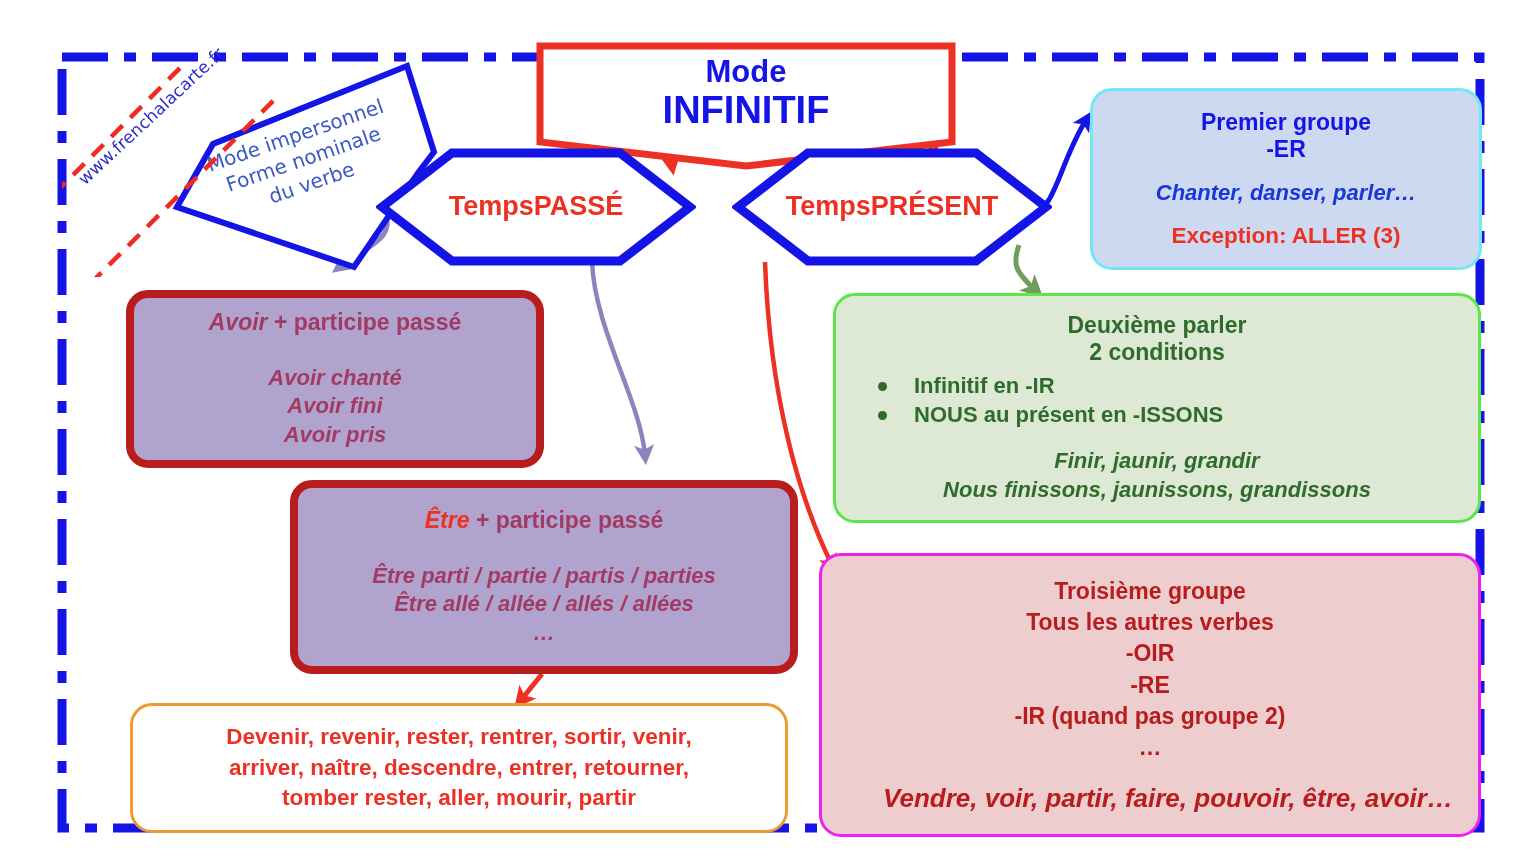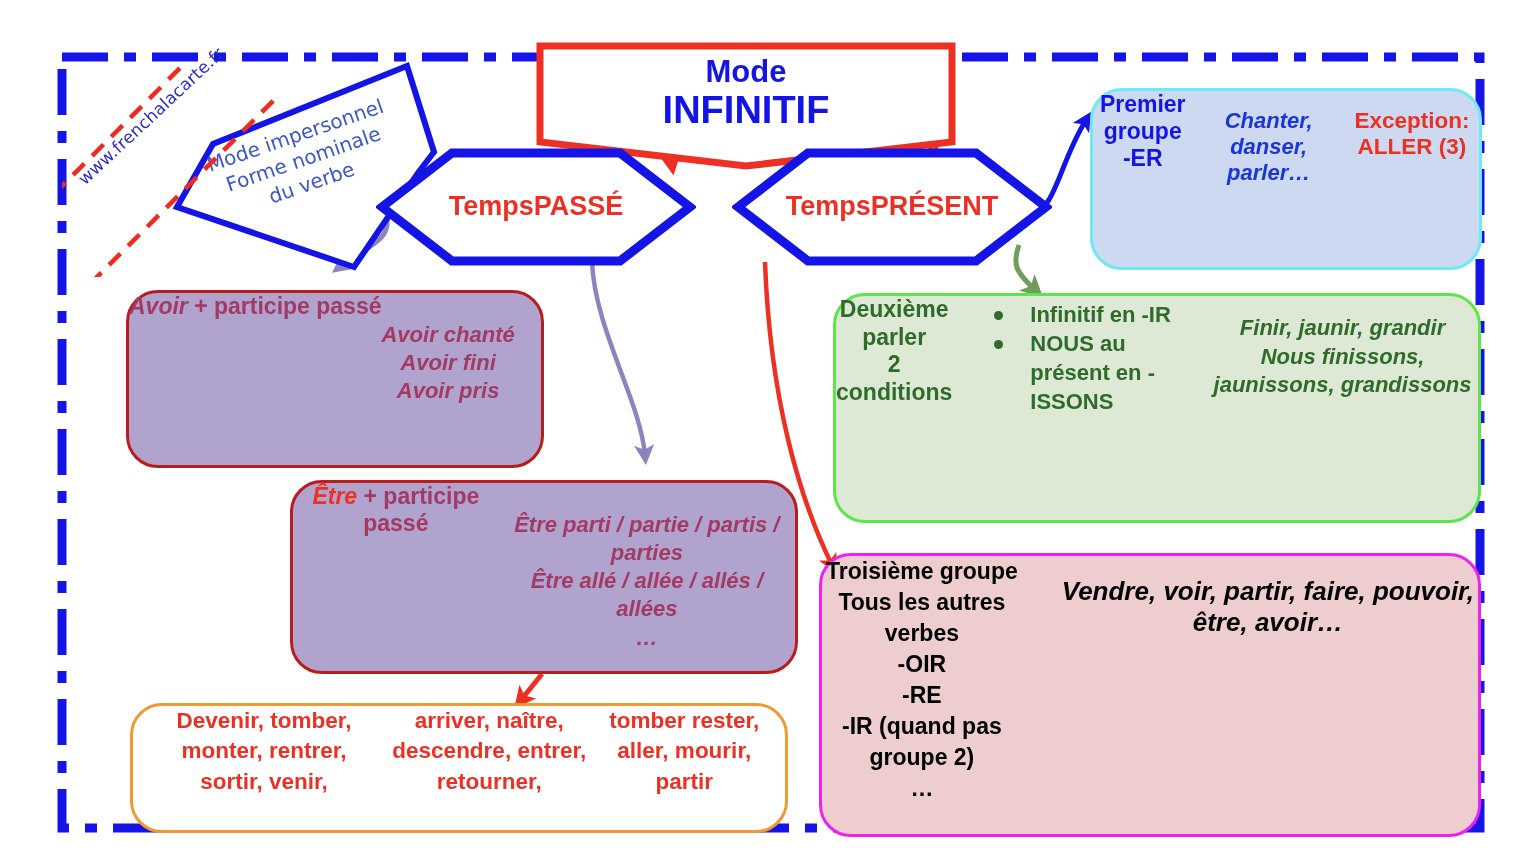--- a/index.html
+++ b/index.html
@@ -13,22 +13,22 @@
   }
   #stage{position:absolute;left:0;top:0;width:1536px;height:868px;}
 
   
   svg.layer{position:absolute;left:0;top:0;width:1536px;height:868px;overflow:visible;}
   svg.layer.under{z-index:2;}
 
   
   .card{
     position:absolute;box-sizing:border-box;
-    border-radius:32px;
-    display:flex;flex-direction:row;
+    border-radius:22px;
+    display:flex;flex-direction:column;justify-content:center;
     text-align:center;
     z-index:5;
   }
 
   
   .banner{
     position:absolute;left:536px;top:2px;width:420px;height:130px;
     z-index:6;
     display:flex;flex-direction:column;align-items:center;justify-content:flex-start;
     padding-top:14px;box-sizing:border-box;margin-top:40px;
@@ -63,21 +63,21 @@
   .wm-text{
     position:absolute;left:12px;top:112px;width:220px;
     transform:rotate(-43deg);transform-origin:0 0;
     color:#2b2bc9;font-size:17px;letter-spacing:.2px;
     font-family:"DejaVu Sans",sans-serif;
     white-space:nowrap;
   }
 
   
   .purple-box{
-    background:#b0a3cd;border:3px solid #b91c1c;
+    background:#b0a3cd;border:8px solid #b91c1c;
     color:#a33a64;font-weight:bold;
   }
   .purple-box .hd{font-size:23px;}
   .purple-box .hd .it{font-style:italic;}
   .purple-box .hd .red{color:#ed3024;font-style:italic;}
   .purple-box .ex{font-size:22px;font-style:italic;line-height:1.28;margin-top:28px;}
 
   
   .verb-box{
     background:#ffffff;border:3px solid #ef9933;
@@ -104,21 +104,21 @@
     position:relative;padding-left:52px;
   }
   .g2 ul li::before{
     content:"";position:absolute;left:16px;top:11px;
     width:9px;height:9px;border-radius:50%;background:#2f6b2a;
   }
   .g2 .ex{font-weight:bold;font-style:italic;font-size:22px;line-height:1.3;margin-top:18px;}
 
   .g3{
     background:#eecdcf;border:3px solid #ee22ee;
-    color:#000000;
+    color:#b91c1c;
   }
   .g3 .hd{font-weight:bold;font-size:23px;line-height:1.35;}
   .g3 .ex{font-weight:bold;font-style:italic;font-size:26px;margin-top:20px;padding-left:36px;}
 </style>
 </head>
 <body>
 
 <div id="stage">
 
   <svg class="layer under" viewBox="0 0 1536 868">
@@ -221,21 +221,21 @@
       <span class="red">Être</span><span> + participe passé</span>
     </div>
     <div class="ex">
       <div>Être parti / partie / partis / parties</div>
       <div>Être allé / allée / allés / allées</div>
       <div>…</div>
     </div>
   </div>
 
   <div class="card verb-box" style="left:130px;top:703px;width:658px;height:130px;">
-    <div>Devenir, tomber, monter, rentrer, sortir, venir,</div>
+    <div>Devenir, revenir, rester, rentrer, sortir, venir,</div>
     <div>arriver, naître, descendre, entrer, retourner,</div>
     <div>tomber rester, aller, mourir, partir</div>
   </div>
 
   <div class="card g1" style="left:1090px;top:88px;width:392px;height:182px;">
     <div class="hd">
       <div>Premier groupe</div>
       <div>-ER</div>
     </div>
     <div class="ex">Chanter, danser, parler…</div>

